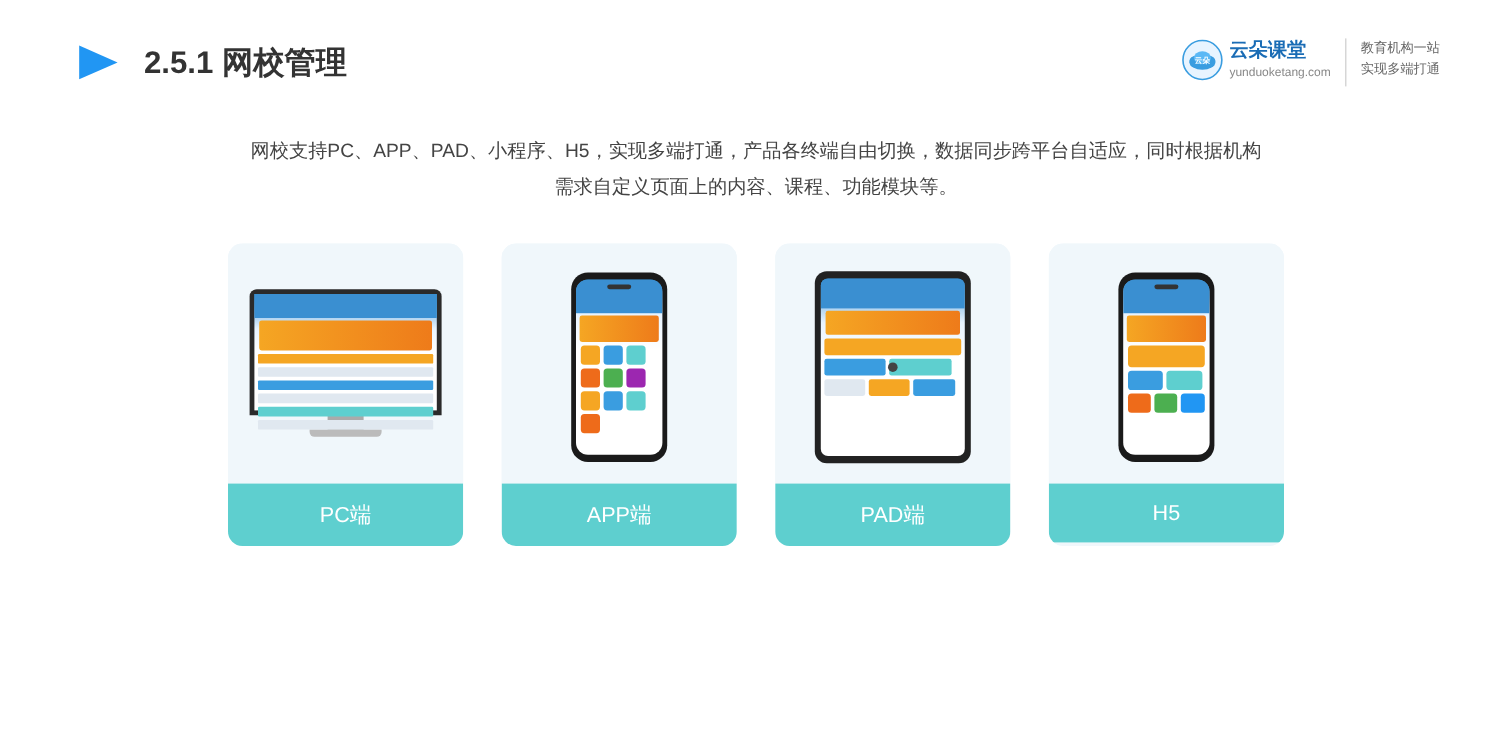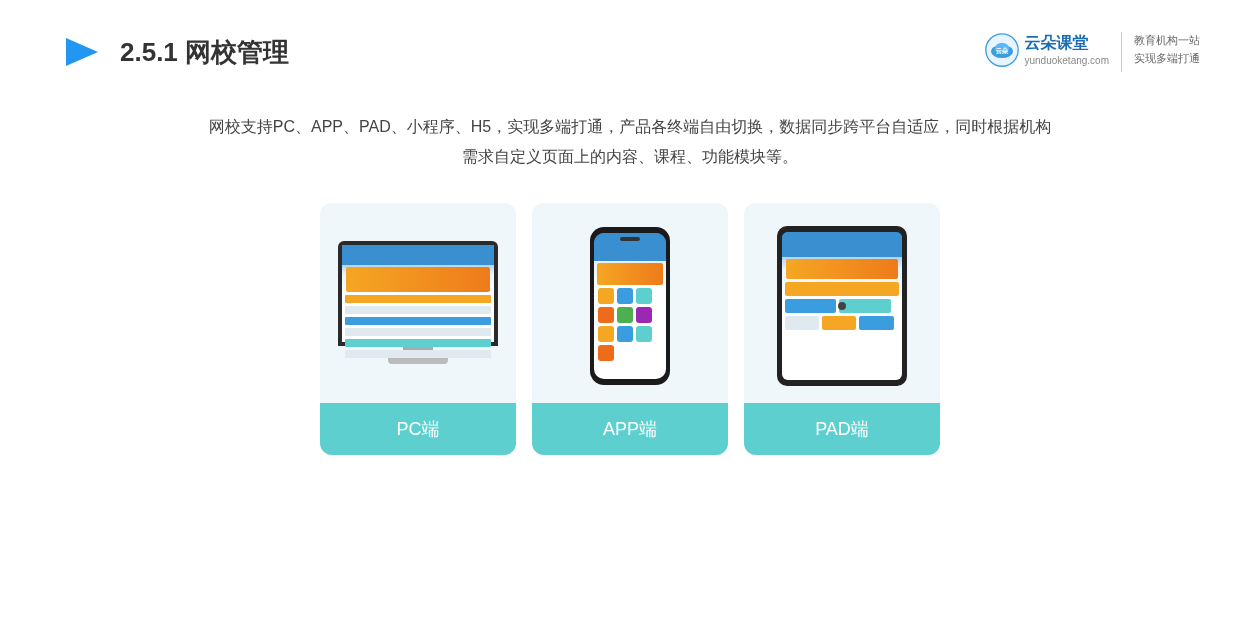--- a/index.html
+++ b/index.html
@@ -91,21 +91,21 @@
       font-size: 16px;
       color: #444;
       line-height: 1.9;
       margin-bottom: 30px;
       text-align: center;
     }
 
     
     .cards-container {
       display: flex;
-      gap: 16px;
+      gap: 32px;
       justify-content: center;
     }
 
     .card {
       background: #f0f7fb;
       border-radius: 12px;
       width: 196px;
       overflow: hidden;
       display: flex;
       flex-direction: column;
@@ -440,15 +440,34 @@
                 <div class="tablet-screen-row tab-r6"></div>
               </div>
             </div>
           </div>
         </div>
       </div>
       <div class="card-label">PAD端</div>
     </div>
 
 
+    <div class="card">
+      <div class="card-image-area">
+        <div class="phone-mockup">
+          <div class="phone-outer">
+            <div class="phone-screen">
+              <div class="phone-app-grid">
+                <div class="app-icon" style="background:#f5a623;width:100%;height:18px;"></div>
+                <div class="app-icon" style="background:#3a9de0;width:46%;"></div>
+                <div class="app-icon" style="background:#5ecfcf;width:46%;"></div>
+                <div class="app-icon" style="background:#ee6b1a;width:30%;"></div>
+                <div class="app-icon" style="background:#4caf50;width:30%;"></div>
+                <div class="app-icon" style="background:#2196f3;width:30%;"></div>
+              </div>
+            </div>
+          </div>
+        </div>
+      </div>
+      <div class="card-label">H5</div>
+    </div>
 
   </div>
 </div>
 
 </body></html>

